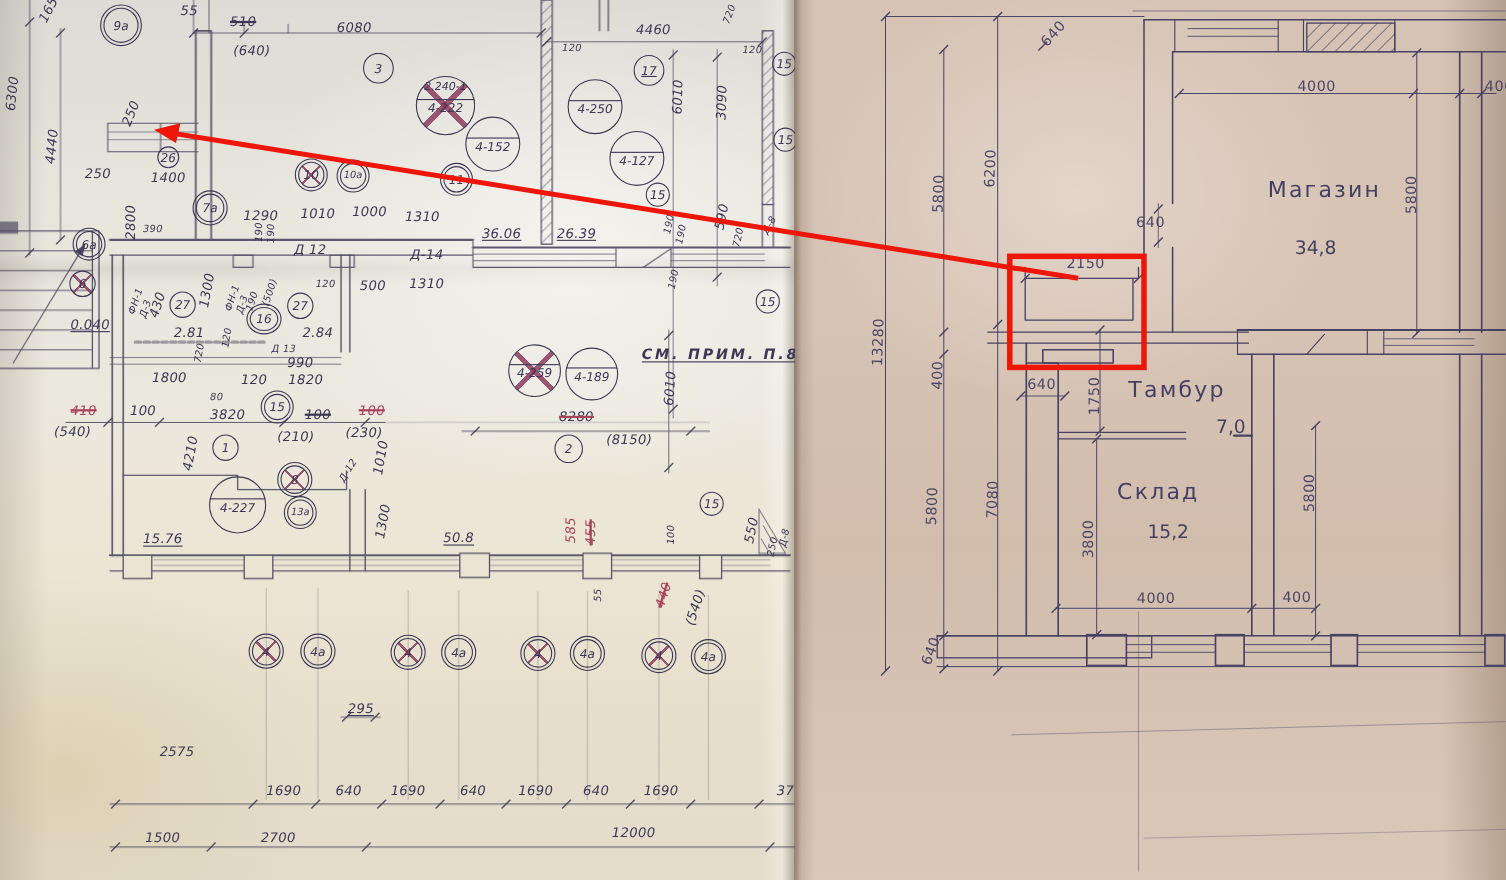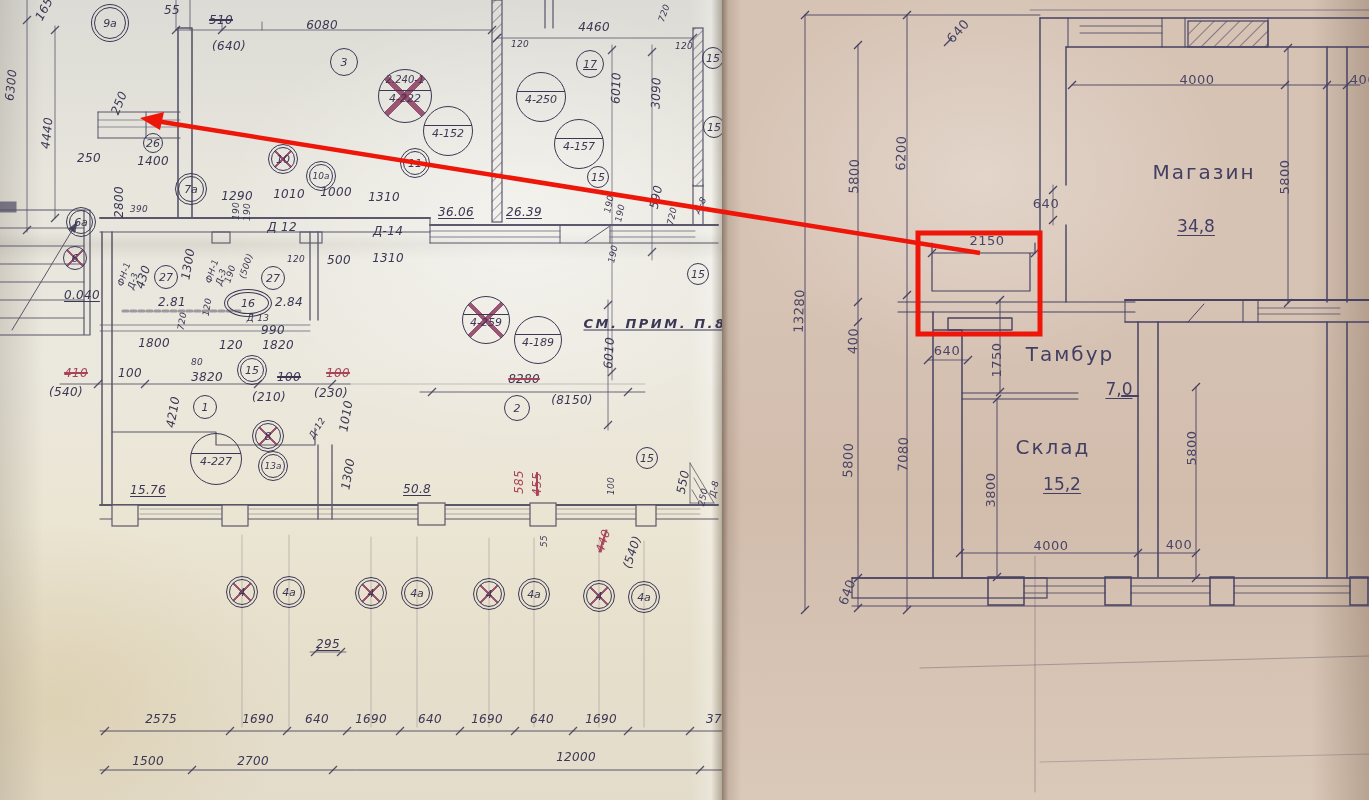--- a/index.html
+++ b/index.html
@@ -31,21 +31,21 @@
   .axis.dbl{outline:1.2px solid #3b3754;outline-offset:2px}
   .cross{background-image:
       linear-gradient(45deg,transparent 46%,rgba(139,59,94,.85) 46%,rgba(139,59,94,.85) 53%,transparent 53%),
       linear-gradient(135deg,transparent 46%,rgba(139,59,94,.85) 46%,rgba(139,59,94,.85) 53%,transparent 53%)}
   .det{position:absolute;border:1.4px solid #3b3754;border-radius:50%;display:flex;flex-direction:column;box-sizing:border-box;
        color:#3b3754;font:italic 11px "DejaVu Sans",sans-serif;text-align:center;background-size:100% 100%}
   .det .top{flex:0 0 38%;display:flex;align-items:center;justify-content:center;font-size:10px}
   .det .bot{flex:1;border-top:1.3px solid #3b3754;padding-top:1px;display:flex;justify-content:center;align-items:flex-start}
   .room{position:absolute;transform:translate(-50%,-50%);font:20px "DejaVu Sans",sans-serif;color:#433f63;letter-spacing:2px;white-space:nowrap}
   .area{position:absolute;transform:translate(-50%,-50%);font:17px "DejaVu Sans",sans-serif;color:#433f63;
-        text-decoration:underline;text-underline-offset:3px;white-space:nowrap}
+        text-underline-offset:3px;white-space:nowrap}
   svg.anno{position:absolute;left:0;top:0;pointer-events:none}
 </style>
 </head>
 <body>
 
 <div class="stage">
 
   <div class="panel left">
     <svg class="lines" width="722" height="800" viewBox="0 0 722 800">
       <defs>
@@ -199,44 +199,44 @@
       <span class="lbl sm" style="left: 609px; top: 204px; transform: translate(-50%, -50%) rotate(-78deg);">190</span>
       <span class="lbl sm" style="left: 620px; top: 213px; transform: translate(-50%, -50%) rotate(-78deg);">190</span>
       <span class="lbl sm" style="left: 672px; top: 216px; transform: translate(-50%, -50%) rotate(-78deg);">720</span>
       <span class="lbl sm" style="left: 613px; top: 254px; transform: translate(-50%, -50%) rotate(-78deg);">190</span>
       <span class="lbl sm" style="left: 700px; top: 205px; transform: translate(-50%, -50%) rotate(-60deg);">Д-8</span>
       <span class="lbl u sp" style="left: 655px; top: 323px; transform: translate(-50%, -50%);">СМ. ПРИМ. П.8</span>
       <span class="lbl" style="left: 609px; top: 353px; transform: translate(-50%, -50%) rotate(-86deg);">6010</span>
       <span class="lbl rs" style="left: 524px; top: 379px; transform: translate(-50%, -50%);">8280</span>
       <span class="lbl" style="left: 572px; top: 400px; transform: translate(-50%, -50%);">(8150)</span>
       <span class="lbl u" style="left: 328px; top: 644px; transform: translate(-50%, -50%);">295</span>
-      <span class="lbl" style="left: 161px; top: 719px; transform: translate(-50%, -50%);">2575</span>
+      <span class="lbl" style="left: 161px; top: 683px; transform: translate(-50%, -50%);">2575</span>
       <span class="lbl" style="left: 258px; top: 719px; transform: translate(-50%, -50%);">1690</span>
       <span class="lbl" style="left: 317px; top: 719px; transform: translate(-50%, -50%);">640</span>
       <span class="lbl" style="left: 371px; top: 719px; transform: translate(-50%, -50%);">1690</span>
       <span class="lbl" style="left: 430px; top: 719px; transform: translate(-50%, -50%);">640</span>
       <span class="lbl" style="left: 487px; top: 719px; transform: translate(-50%, -50%);">1690</span>
       <span class="lbl" style="left: 542px; top: 719px; transform: translate(-50%, -50%);">640</span>
       <span class="lbl" style="left: 601px; top: 719px; transform: translate(-50%, -50%);">1690</span>
       <span class="lbl" style="left: 714px; top: 719px; transform: translate(-50%, -50%);">37</span>
       <span class="lbl" style="left: 148px; top: 761px; transform: translate(-50%, -50%);">1500</span>
       <span class="lbl" style="left: 253px; top: 761px; transform: translate(-50%, -50%);">2700</span>
       <span class="lbl" style="left: 576px; top: 757px; transform: translate(-50%, -50%);">12000</span>
       <div class="axis dbl" style="left: 94px; top: 7px; height: 32px; width: 32px;">9a</div>
       <div class="axis" style="left: 330px; top: 48px; height: 28px; width: 28px;">3</div>
       <div class="axis" style="left: 576px; top: 50px; height: 28px; width: 28px; text-decoration: underline;">17</div>
       <div class="axis" style="left: 143px; top: 133px; height: 20px; width: 20px;">26</div>
       <div class="axis dbl cross" style="left: 271px; top: 147px; height: 24px; width: 24px;">10</div>
-      <div class="axis dbl" style="left: 309px; top: 164px; height: 24px; width: 24px; font-size: 9px;">10a</div>
+      <div class="axis dbl" style="left: 309px; top: 148px; height: 24px; width: 24px; font-size: 9px;">10a</div>
       <div class="axis dbl" style="left: 403px; top: 151px; height: 24px; width: 24px;">11</div>
       <div class="axis dbl" style="left: 178px; top: 176px; height: 26px; width: 26px;">7a</div>
       <div class="axis dbl" style="left: 69px; top: 210px; height: 24px; width: 24px;">6a</div>
       <div class="axis cross" style="left: 63px; top: 246px; height: 24px; width: 24px;">6</div>
       <div class="axis" style="left: 154px; top: 265px; height: 24px; width: 24px;">27</div>
-      <div class="axis dbl" style="left: 227px; top: 292px; height: 22px; width: 42px;">16</div>
+      <div class="axis dbl" style="left: 227px; top: 279px; height: 22px; width: 26px;">16</div>
       <div class="axis" style="left: 261px; top: 266px; height: 24px; width: 24px;">27</div>
       <div class="axis dbl" style="left: 240px; top: 358px; height: 24px; width: 24px;">15</div>
       <div class="axis" style="left: 193px; top: 395px; height: 24px; width: 24px;">1</div>
       <div class="axis dbl cross" style="left: 255px; top: 423px; height: 26px; width: 26px;">8</div>
       <div class="axis dbl" style="left: 261px; top: 454px; height: 24px; width: 24px; font-size: 9px;">13a</div>
       <div class="axis" style="left: 504px; top: 395px; height: 26px; width: 26px;">2</div>
       <div class="axis" style="left: 636px; top: 447px; height: 22px; width: 22px;">15</div>
       <div class="axis" style="left: 687px; top: 263px; height: 22px; width: 22px;">15</div>
       <div class="axis" style="left: 702px; top: 47px; height: 22px; width: 22px;">15</div>
       <div class="axis" style="left: 703px; top: 116px; height: 22px; width: 22px;">15</div>
@@ -256,23 +256,23 @@
       <div class="det" style="left: 423px; top: 106px; height: 50px; width: 50px;">
         <span class="top"></span>
         <span class="bot">4-152</span>
       </div>
       <div class="det" style="left: 516px; top: 72px; height: 50px; width: 50px;">
         <span class="top"></span>
         <span class="bot">4-250</span>
       </div>
       <div class="det" style="left: 554px; top: 119px; height: 50px; width: 50px;">
         <span class="top"></span>
-        <span class="bot">4-157</span>
-      </div>
-      <div class="det cross" style="left: 462px; top: 296px; height: 48px; width: 48px; text-align: right;">
+        <span class="bot">4-127</span>
+      </div>
+      <div class="det cross" style="left: 462px; top: 313px; height: 48px; width: 48px; text-align: right;">
         <span class="top"></span>
         <span class="bot">4-259</span>
       </div>
       <div class="det" style="left: 514px; top: 316px; height: 48px; width: 48px;">
         <span class="top"></span>
         <span class="bot">4-189</span>
       </div>
       <div class="det" style="left: 190px; top: 433px; height: 52px; width: 52px;">
         <span class="top"></span>
         <span class="bot">4-227</span>

